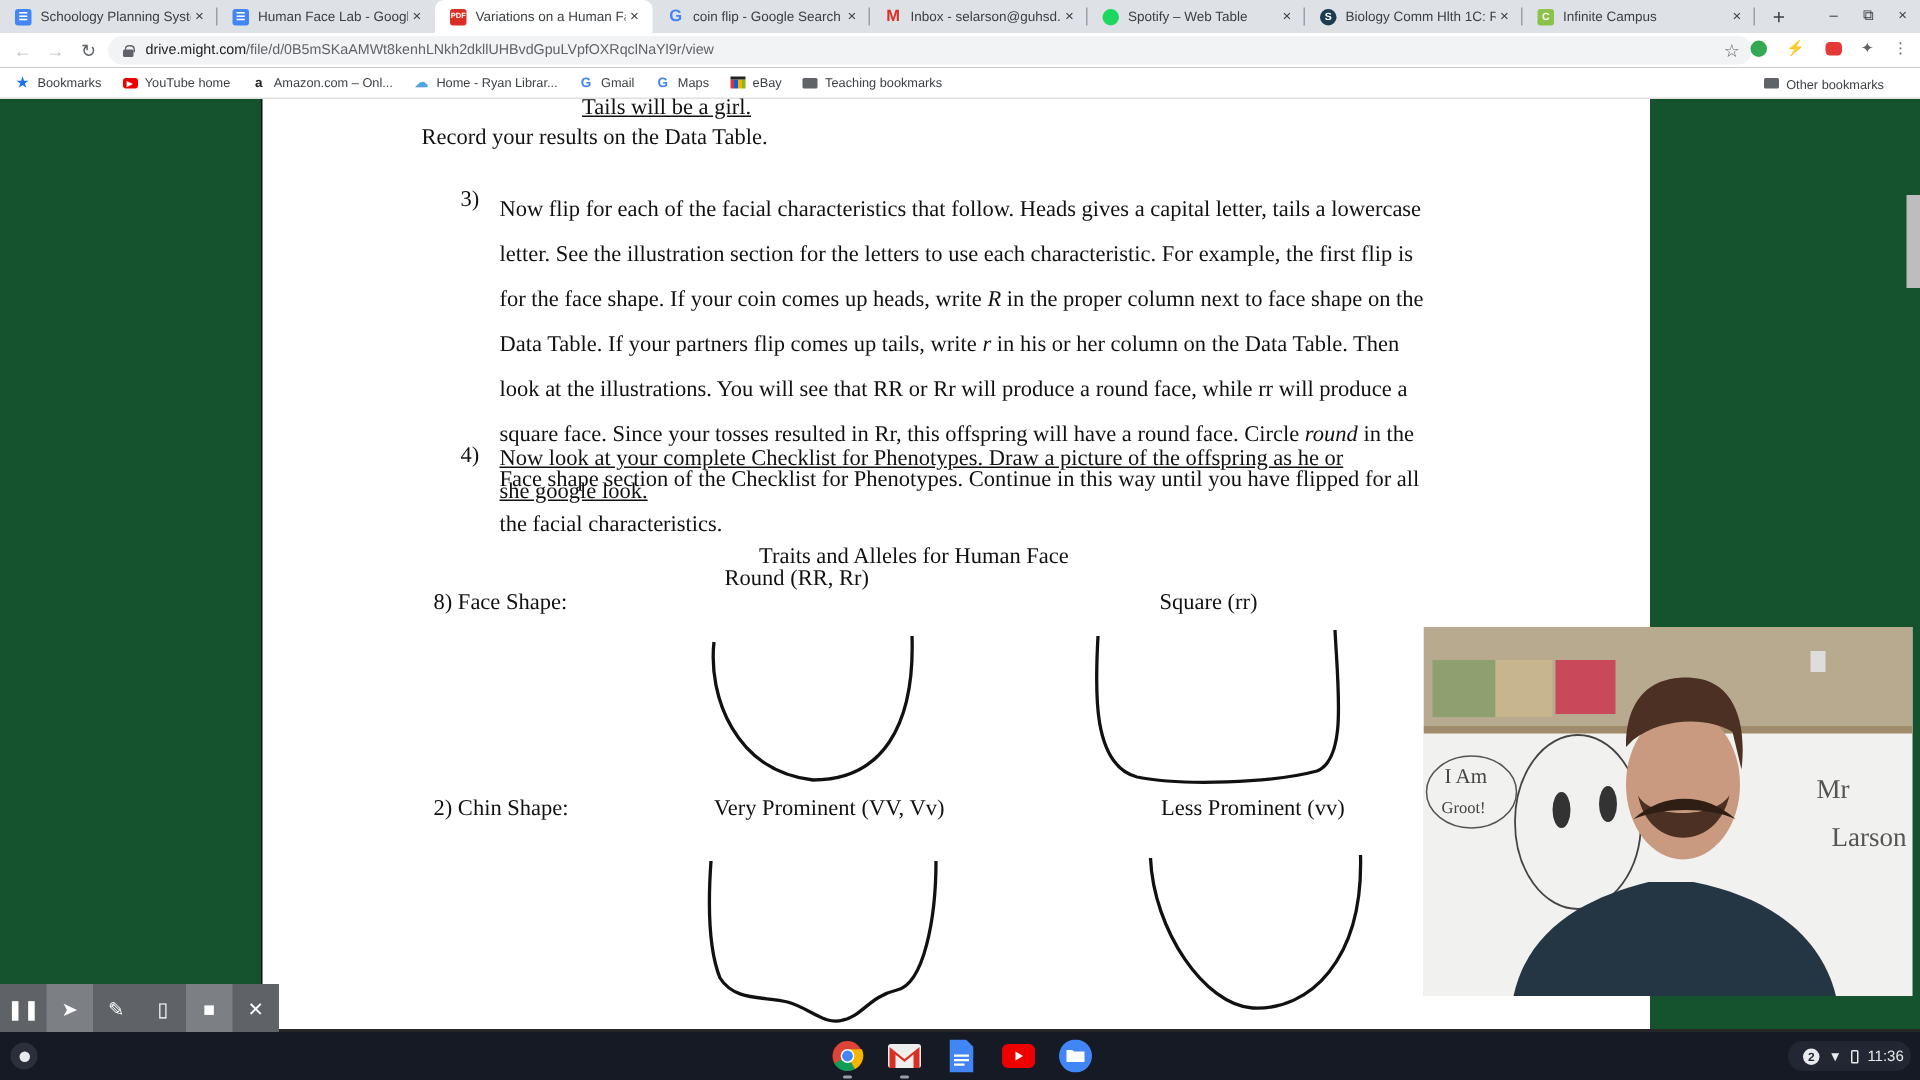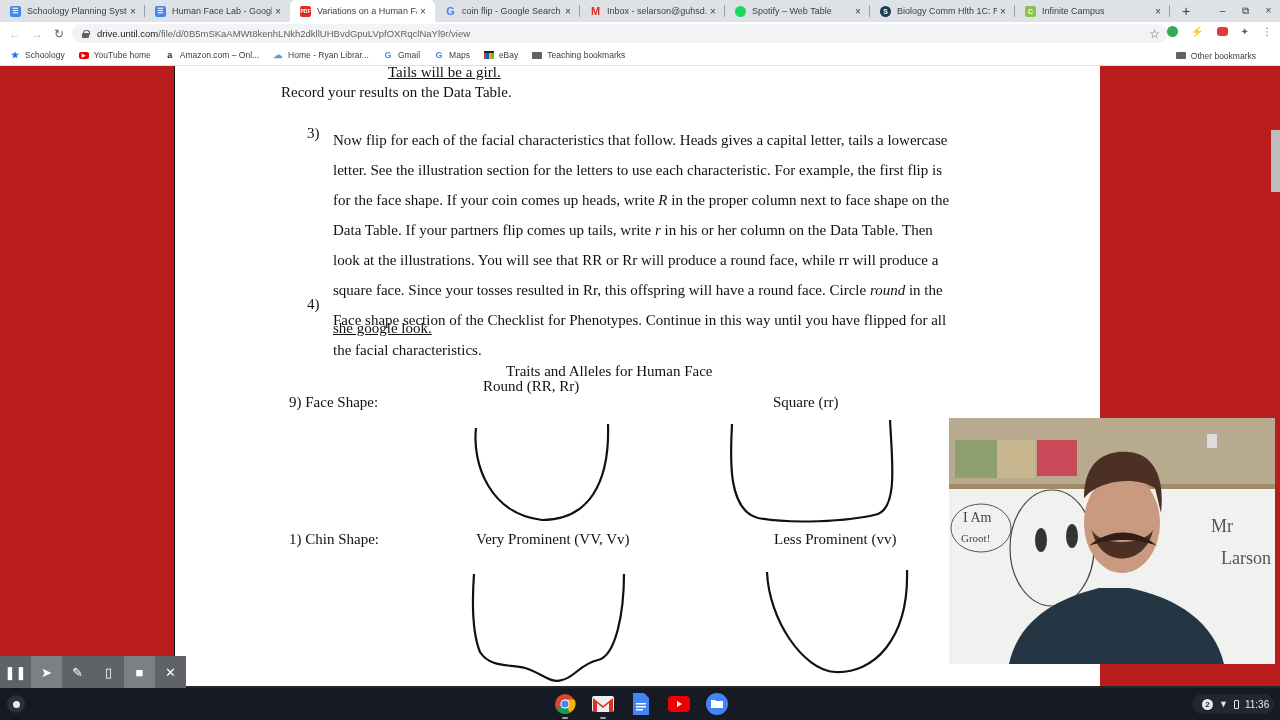--- a/index.html
+++ b/index.html
@@ -20,21 +20,21 @@
 #omnibox{position:absolute;left:72px;top:2px;width:1096px;height:19px;background:#f1f3f4;border-radius:10px;display:flex;align-items:center;padding-left:10px;font-size:9.5px;color:#5f6368}
 #omnibox .host{color:#202124}
 .lock{width:7px;height:8px;margin-right:8px;position:relative}
 .lock:before{content:"";position:absolute;left:1px;top:0;width:5px;height:4px;border:1.2px solid #5f6368;border-bottom:none;border-radius:3px 3px 0 0}
 .lock:after{content:"";position:absolute;left:0;top:3.5px;width:7px;height:5px;background:#5f6368;border-radius:1px}
 .exticons{position:absolute;right:8px;top:4px;display:flex;gap:13px;align-items:center;font-size:10px;color:#5f6368}
 #bookmarks{position:absolute;left:0;top:45px;width:1280px;height:21px;background:#fff;display:flex;align-items:center;padding-left:10px;font-size:8.5px;color:#3c4043;border-bottom:1px solid #e0e0e0}
 .bm{display:flex;align-items:center;margin-right:14px;white-space:nowrap}
 .bm .ic{width:10px;height:10px;margin-right:5px;display:flex;align-items:center;justify-content:center;font-size:9px;font-weight:bold}
 .bm-other{position:absolute;right:10px;top:0;height:21px;display:flex;}
-#viewer{position:absolute;left:0;top:66px;width:1280px;height:620px;background:#b91c1c}
+#viewer{position:absolute;left:0;top:66px;width:1280px;height:620px;background:#14532d}
 #page{position:absolute;left:174px;top:0;width:926px;height:620px;background:#fff;font-family:"Liberation Serif",serif;color:#111;border-left:1px solid #111}
 .doc{position:absolute;font-size:15px;white-space:nowrap;line-height:21.5px}
 .u{text-decoration:underline}
 .para{position:absolute;left:158px;top:59px;width:630px;font-size:15px;line-height:30px;white-space:normal}
 .num{position:absolute;font-size:15px}
 .face svg{position:absolute}
 #scrollthumb{position:absolute;left:1271px;top:64px;width:9px;height:62px;background:#bdbdbd}
 #webcam{position:absolute;left:949px;top:418px;width:326px;height:246px;background:#ddd;overflow:hidden}
 #recbar{position:absolute;left:0;top:656px;width:186px;height:32px;background:#5f6368;display:flex}
 #recbar div{width:31px;height:32px;display:flex;align-items:center;justify-content:center;color:#fff;font-size:13px}
@@ -105,37 +105,37 @@
     <span>×</span>
   </div>
 </div>
 
 <div id="toolbar">
   <span class="navbtn dis" style="margin-left:4px">←</span>
   <span class="navbtn dis">→</span>
   <span class="navbtn">↻</span>
   <div id="omnibox">
     <span class="lock"></span>
-    <span class="host">drive.until.com</span>
+    <span class="host">drive.might.com</span>
       <span>/file/d/0B5mSKaAMWt8kenhLNkh2dkllUHBvdGpuLVpfOXRqclNaYl9r/view</span>
     <span style="position:absolute;right:8px;font-size:12px">☆</span>
   </div>
   <div class="exticons">
     <span style="width:11px;height:11px;border-radius:50%;background:#34a853;display:inline-block"></span>
     <span style="font-size:10px;color:#333">⚡</span>
     <span style="width:11px;height:9px;border-radius:3px;background:#e53935;display:inline-block"></span>
     <span style="color:#5f6368">✦</span>
     <span style="color:#5f6368">⋮</span>
   </div>
 </div>
 
 <div id="bookmarks">
   <div class="bm">
       <span class="ic" style="color:#1a73e8">★</span>
-      <span>Schoology</span>
+      <span>Bookmarks</span>
     </div>
   <div class="bm">
       <span class="ic" style="background:#e00;border-radius:2px;color:#fff;font-size:5px;height:7px">▶</span>
       <span>YouTube home</span>
     </div>
   <div class="bm">
       <span class="ic" style="color:#222">a</span>
       <span>Amazon.com – Onl...</span>
     </div>
   <div class="bm">
@@ -166,44 +166,45 @@
 
 <div id="viewer">
   <div id="page">
     <div class="doc u" style="left:213px;top:-4px">Tails will be a girl.</div>
     <div class="doc" style="left:106px;top:16px">Record your results on the Data Table.</div>
 
     <div class="num" style="left:132px;top:59px">3)</div>
     <div class="para"><span>Now flip for each of the facial characteristics that follow. Heads gives a capital letter, tails a lowercase letter. See the illustration section for the letters to use each characteristic. For example, the first flip is for the face shape. If your coin comes up heads, write </span><i>R</i><span> in the proper column next to face shape on the Data Table. If your partners flip comes up tails, write </span><i>r</i><span> in his or her column on the Data Table. Then look at the illustrations. You will see that RR or Rr will produce a round face, while rr will produce a square face. Since your tosses resulted in Rr, this offspring will have a round face. Circle </span><i>round</i><span> in the Face shape section of the Checklist for Phenotypes. Continue in this way until you have flipped for all the facial characteristics.</span></div>
 
     <div class="num" style="left:132px;top:230px">4)</div>
+    <div class="doc u" style="left:158px;top:230px">Now look at your complete Checklist for Phenotypes. Draw a picture of the offspring as he or</div>
     <div class="doc u" style="left:158px;top:252px">she google look.</div>
 
     <div class="doc" style="left:331px;top:295px">Traits and Alleles for Human Face</div>
 
-    <div class="doc" style="left:114px;top:326px">9) Face Shape:</div>
+    <div class="doc" style="left:114px;top:326px">8) Face Shape:</div>
     <div class="doc" style="left:308px;top:310px">Round (RR, Rr)</div>
     <div class="doc" style="left:598px;top:326px">Square (rr)</div>
 
     <div class="face">
       <svg style="left:295px;top:358px" width="150" height="104">
           <path d="M6,4 C2,40 20,90 72,96 C118,96 140,60 138,0" fill="none" stroke="#111" stroke-width="2.2"></path>
         </svg>
       <svg style="left:553px;top:354px" width="175" height="108">
           <path d="M4,4 C2,40 0,90 30,98 C60,104 120,102 150,94 C170,86 164,40 162,0" fill="none" stroke="#111" stroke-width="2.2"></path>
         </svg>
       <svg style="left:295px;top:506px" width="160" height="112">
           <path d="M4,2 C2,30 2,60 10,80 C20,96 40,92 55,96 C70,100 80,112 92,108 C104,106 110,92 128,88 C146,84 154,40 154,2" fill="none" stroke="#111" stroke-width="2.2"></path>
         </svg>
       <svg style="left:588px;top:504px" width="150" height="110">
           <path d="M4,2 C6,50 40,100 72,102 C110,104 146,70 144,0" fill="none" stroke="#111" stroke-width="2.2"></path>
         </svg>
     </div>
 
-    <div class="doc" style="left:114px;top:463px">1) Chin Shape:</div>
+    <div class="doc" style="left:114px;top:463px">2) Chin Shape:</div>
     <div class="doc" style="left:301px;top:463px">Very Prominent (VV, Vv)</div>
     <div class="doc" style="left:599px;top:463px">Less Prominent (vv)</div>
   </div>
   <div id="scrollthumb"></div>
 </div>
 
 <div id="webcam">
   <svg width="326" height="246" viewBox="0 0 326 246">
     <rect width="326" height="246" fill="#f1f1ef"></rect>
     <rect width="326" height="70" fill="#b8aa8e"></rect>

